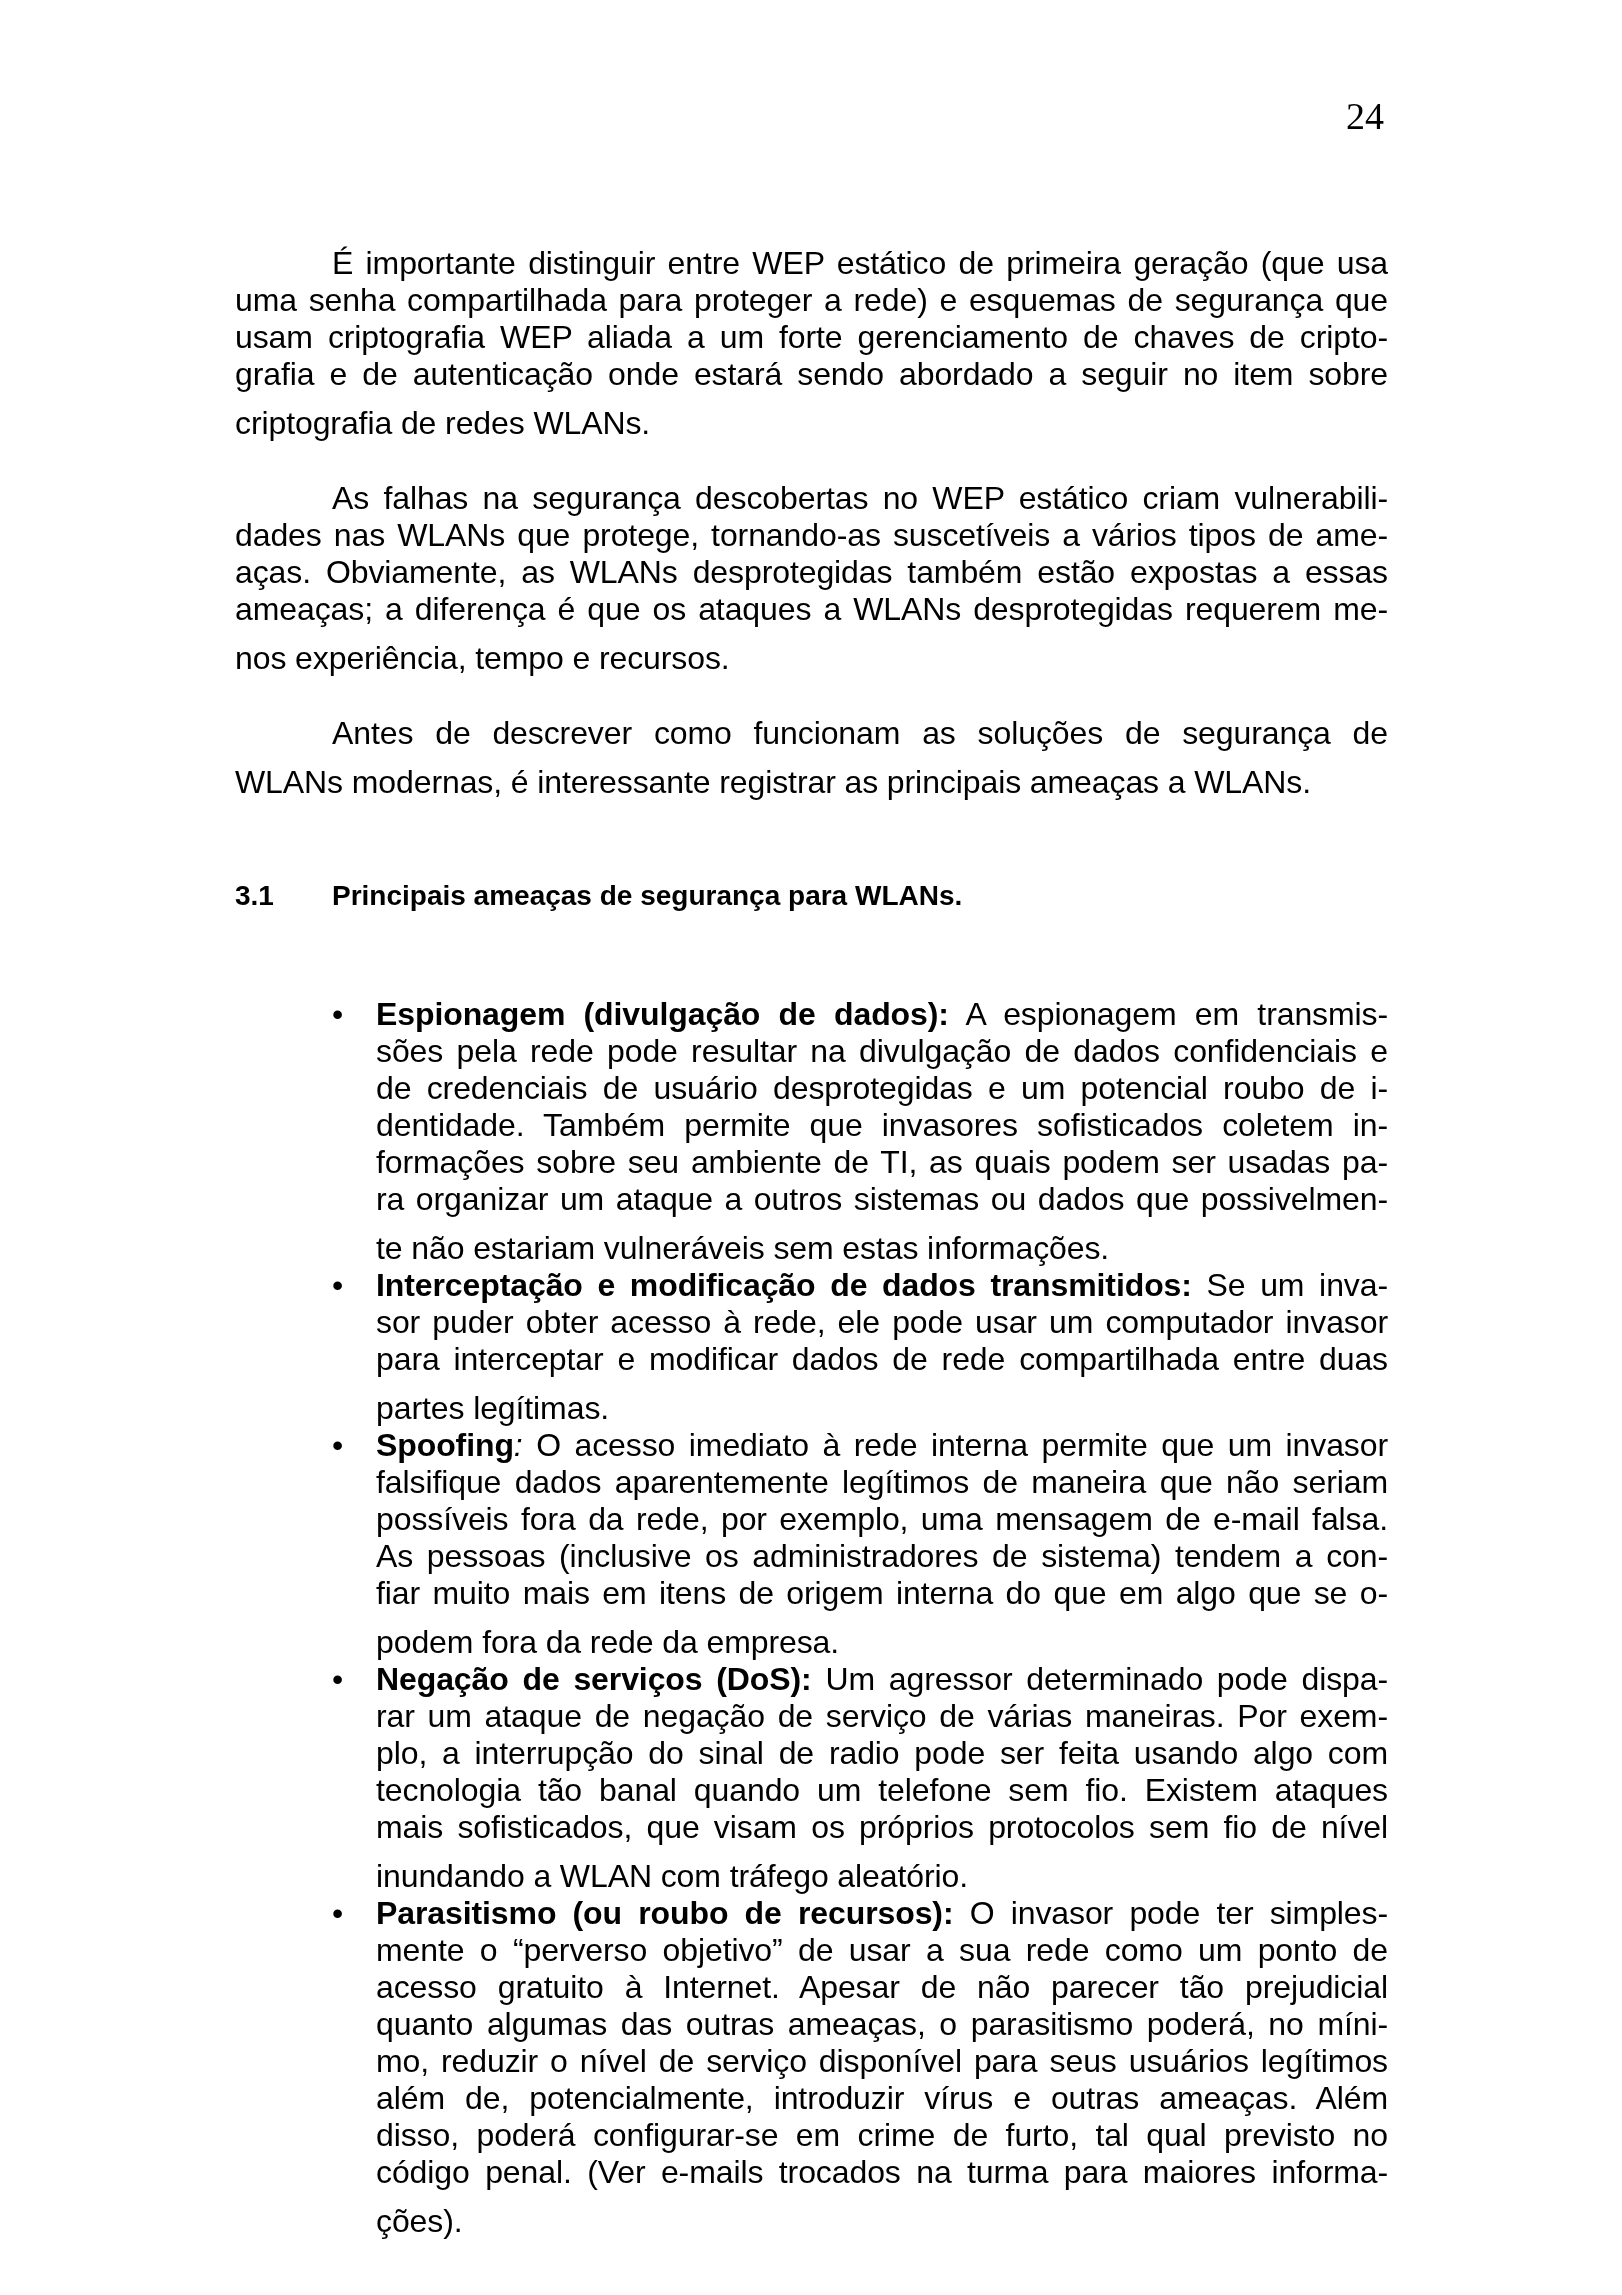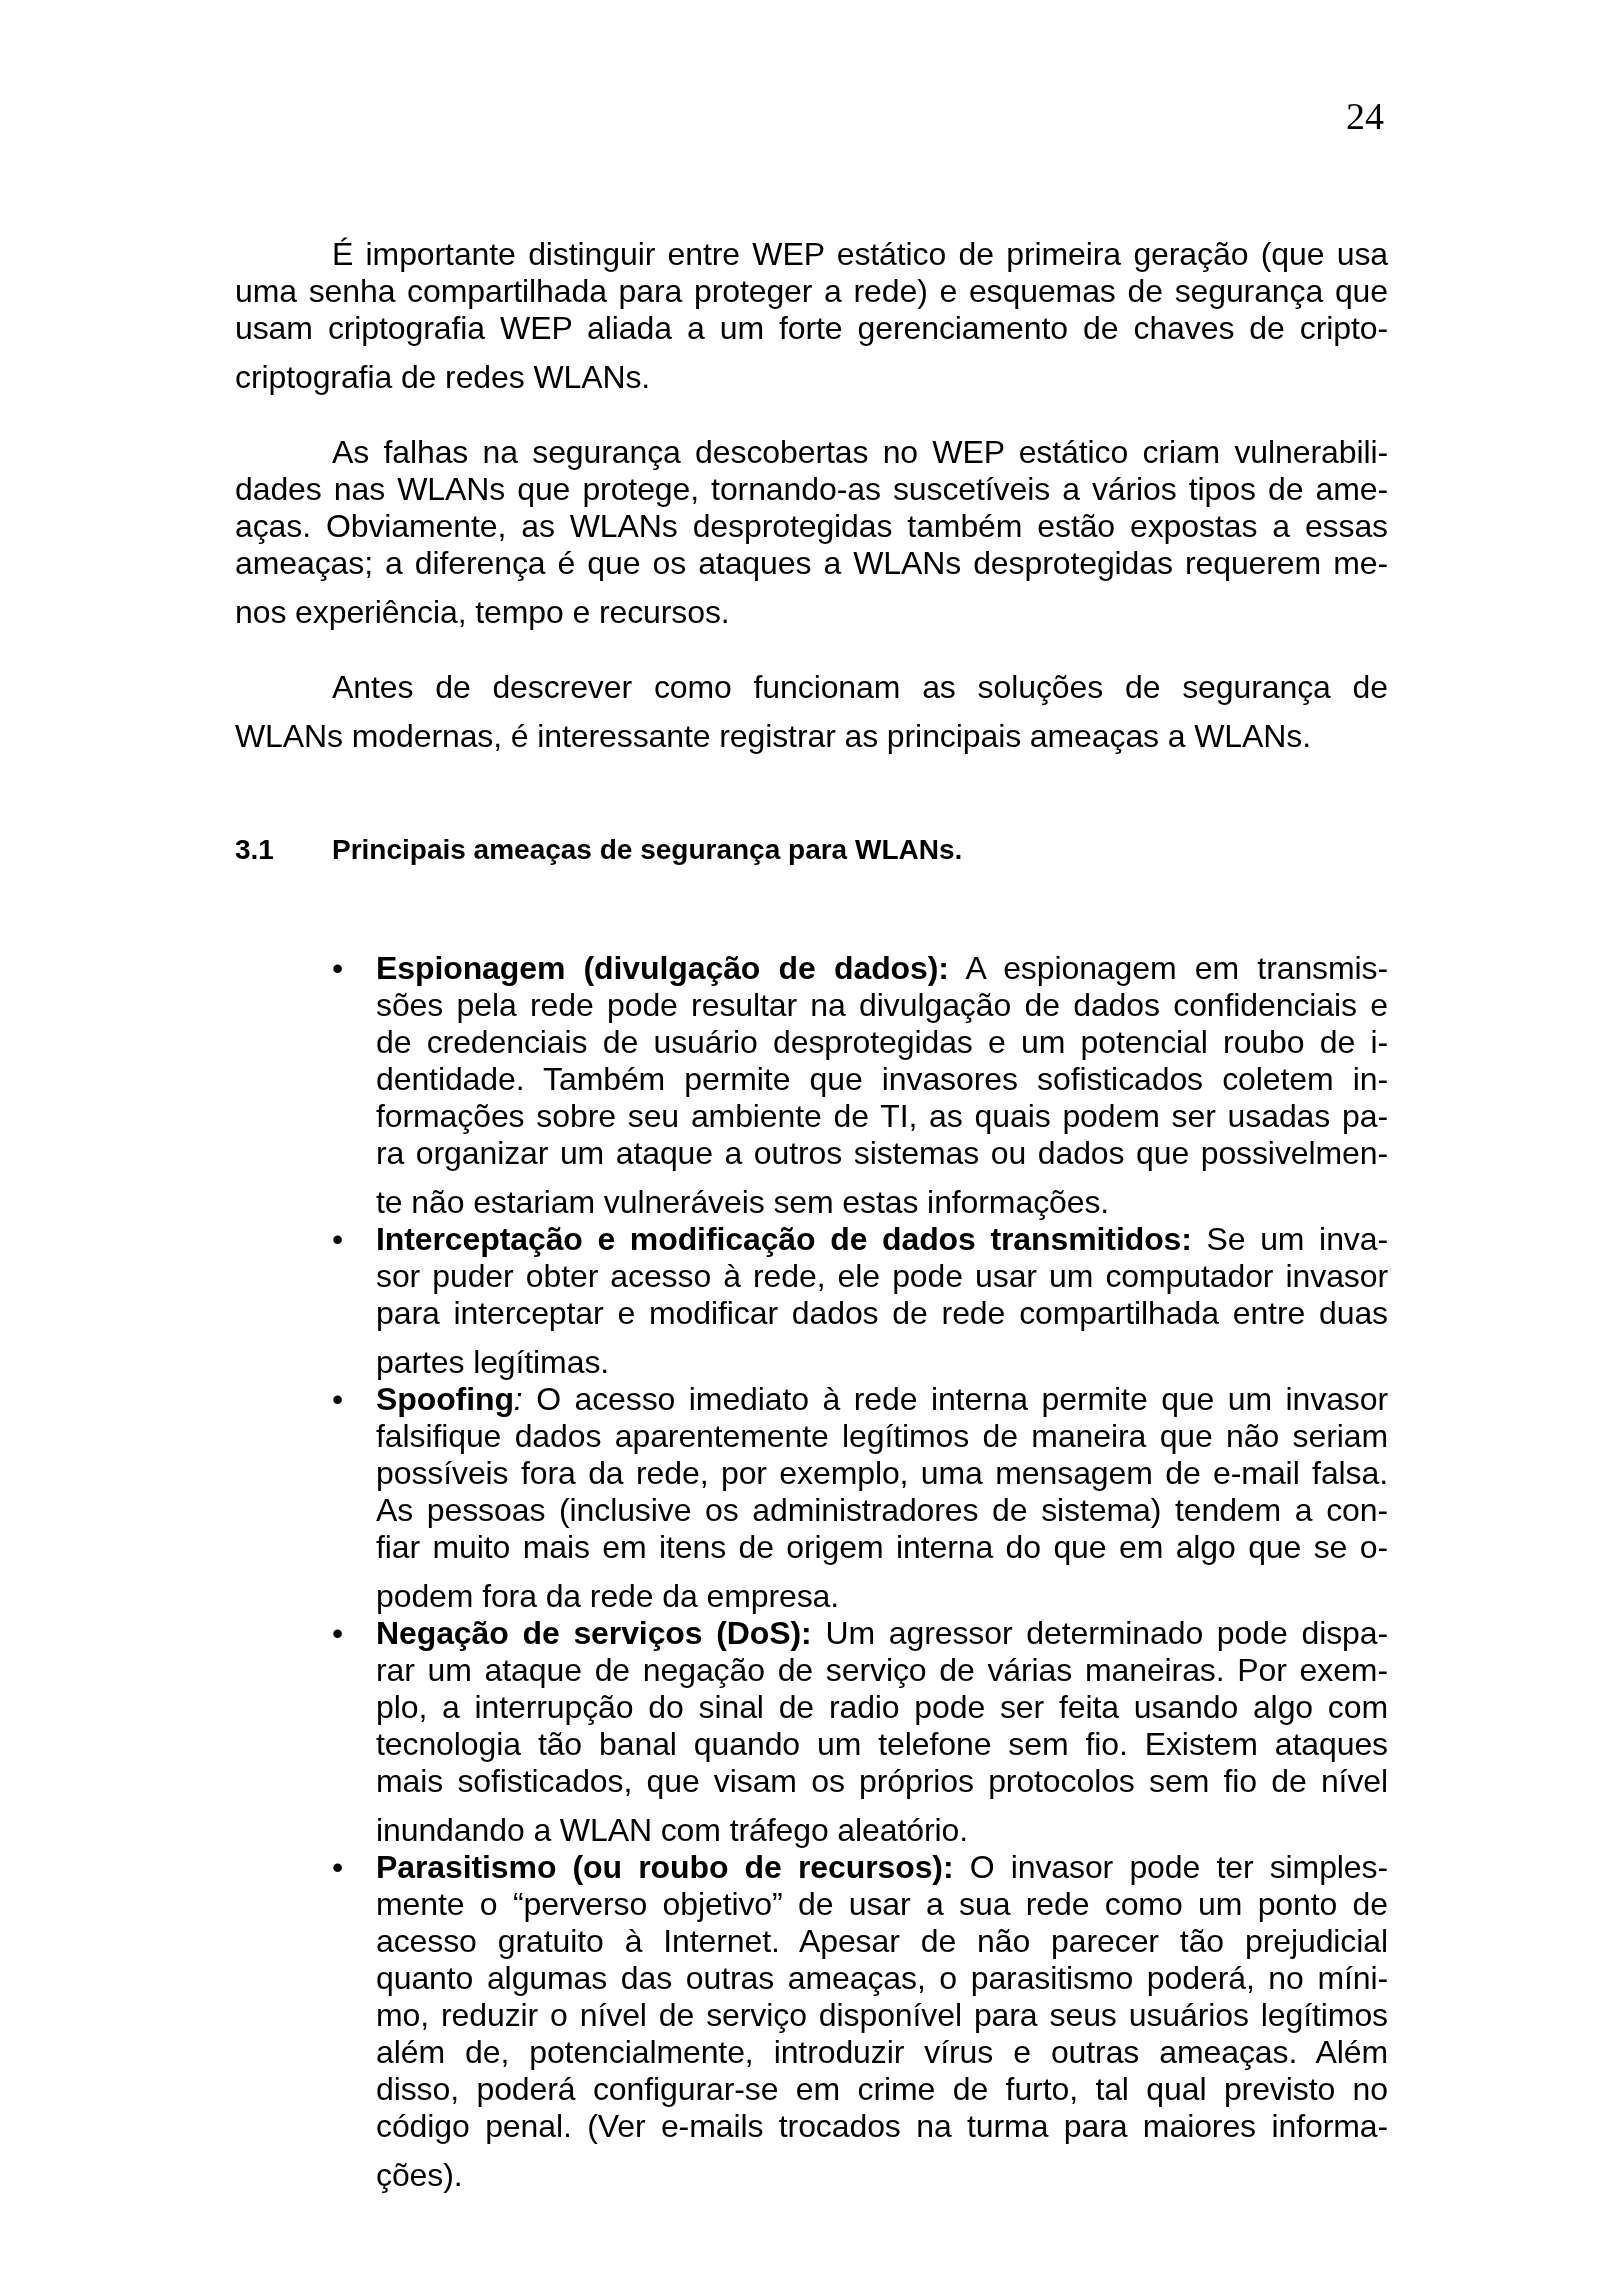--- a/index.html
+++ b/index.html
@@ -7,21 +7,21 @@
     position: relative;
     width: 1623px;
     height: 2295px;
     box-sizing: border-box;
     background: #ffffff;
     color: #000000;
     font-family: "Liberation Sans", sans-serif;
     font-size: 32px;
     line-height: 37px;
     letter-spacing: -0.1px;
-    padding: 0 235px 0 235px;
+    padding: 9px 235px 0 235px;
     overflow: hidden;
   }
   .page-number {
     position: absolute;
     top: 97px;
     right: 239px;
     font-family: "Liberation Serif", serif;
     font-size: 38px;
     line-height: 1;
     letter-spacing: 0;
@@ -51,20 +51,21 @@
 <div class="page">
 
   <div class="page-number">24</div>
 
   <div class="body-text">
 
     <div class="para">
       <div class="line first">É importante distinguir entre WEP estático de primeira geração (que usa</div>
       <div class="line">uma senha compartilhada para proteger a rede) e esquemas de segurança que</div>
       <div class="line">usam criptografia WEP aliada a um forte gerenciamento de chaves de cripto-</div>
+      <div class="line">grafia e de autenticação onde estará sendo abordado a seguir no item sobre</div>
       <div class="line last">criptografia de redes WLANs.</div>
     </div>
 
     <div class="para">
       <div class="line first">As falhas na segurança descobertas no WEP estático criam vulnerabili-</div>
       <div class="line">dades nas WLANs que protege, tornando-as suscetíveis a vários tipos de ame-</div>
       <div class="line">aças. Obviamente, as WLANs desprotegidas também estão expostas a essas</div>
       <div class="line">ameaças; a diferença é que os ataques a WLANs desprotegidas requerem me-</div>
       <div class="line last">nos experiência, tempo e recursos.</div>
     </div>

